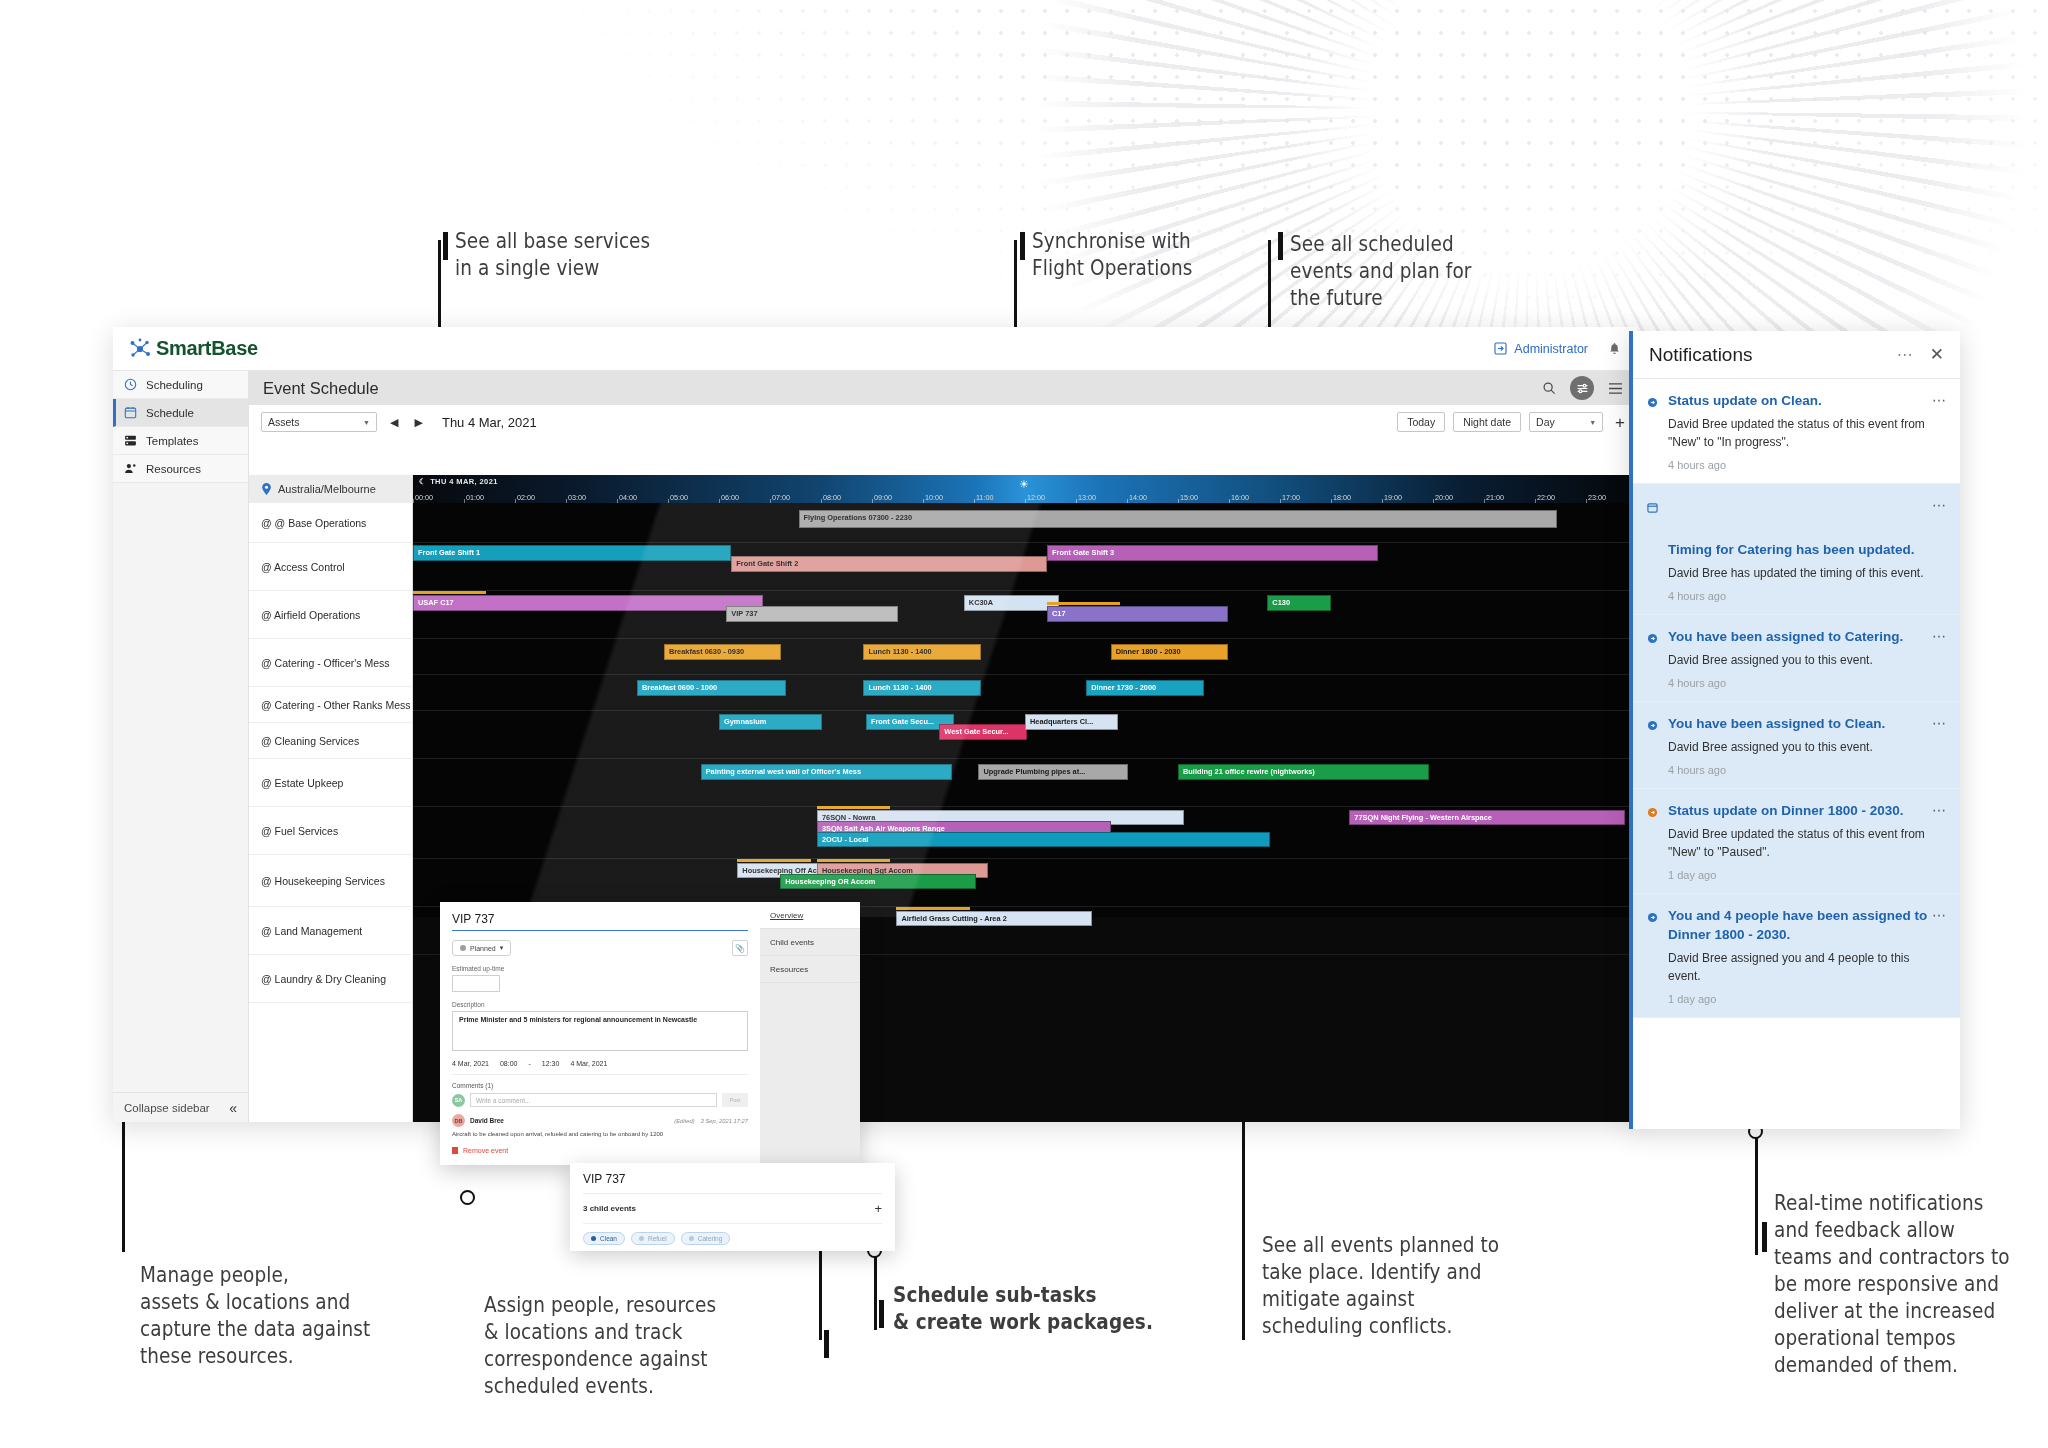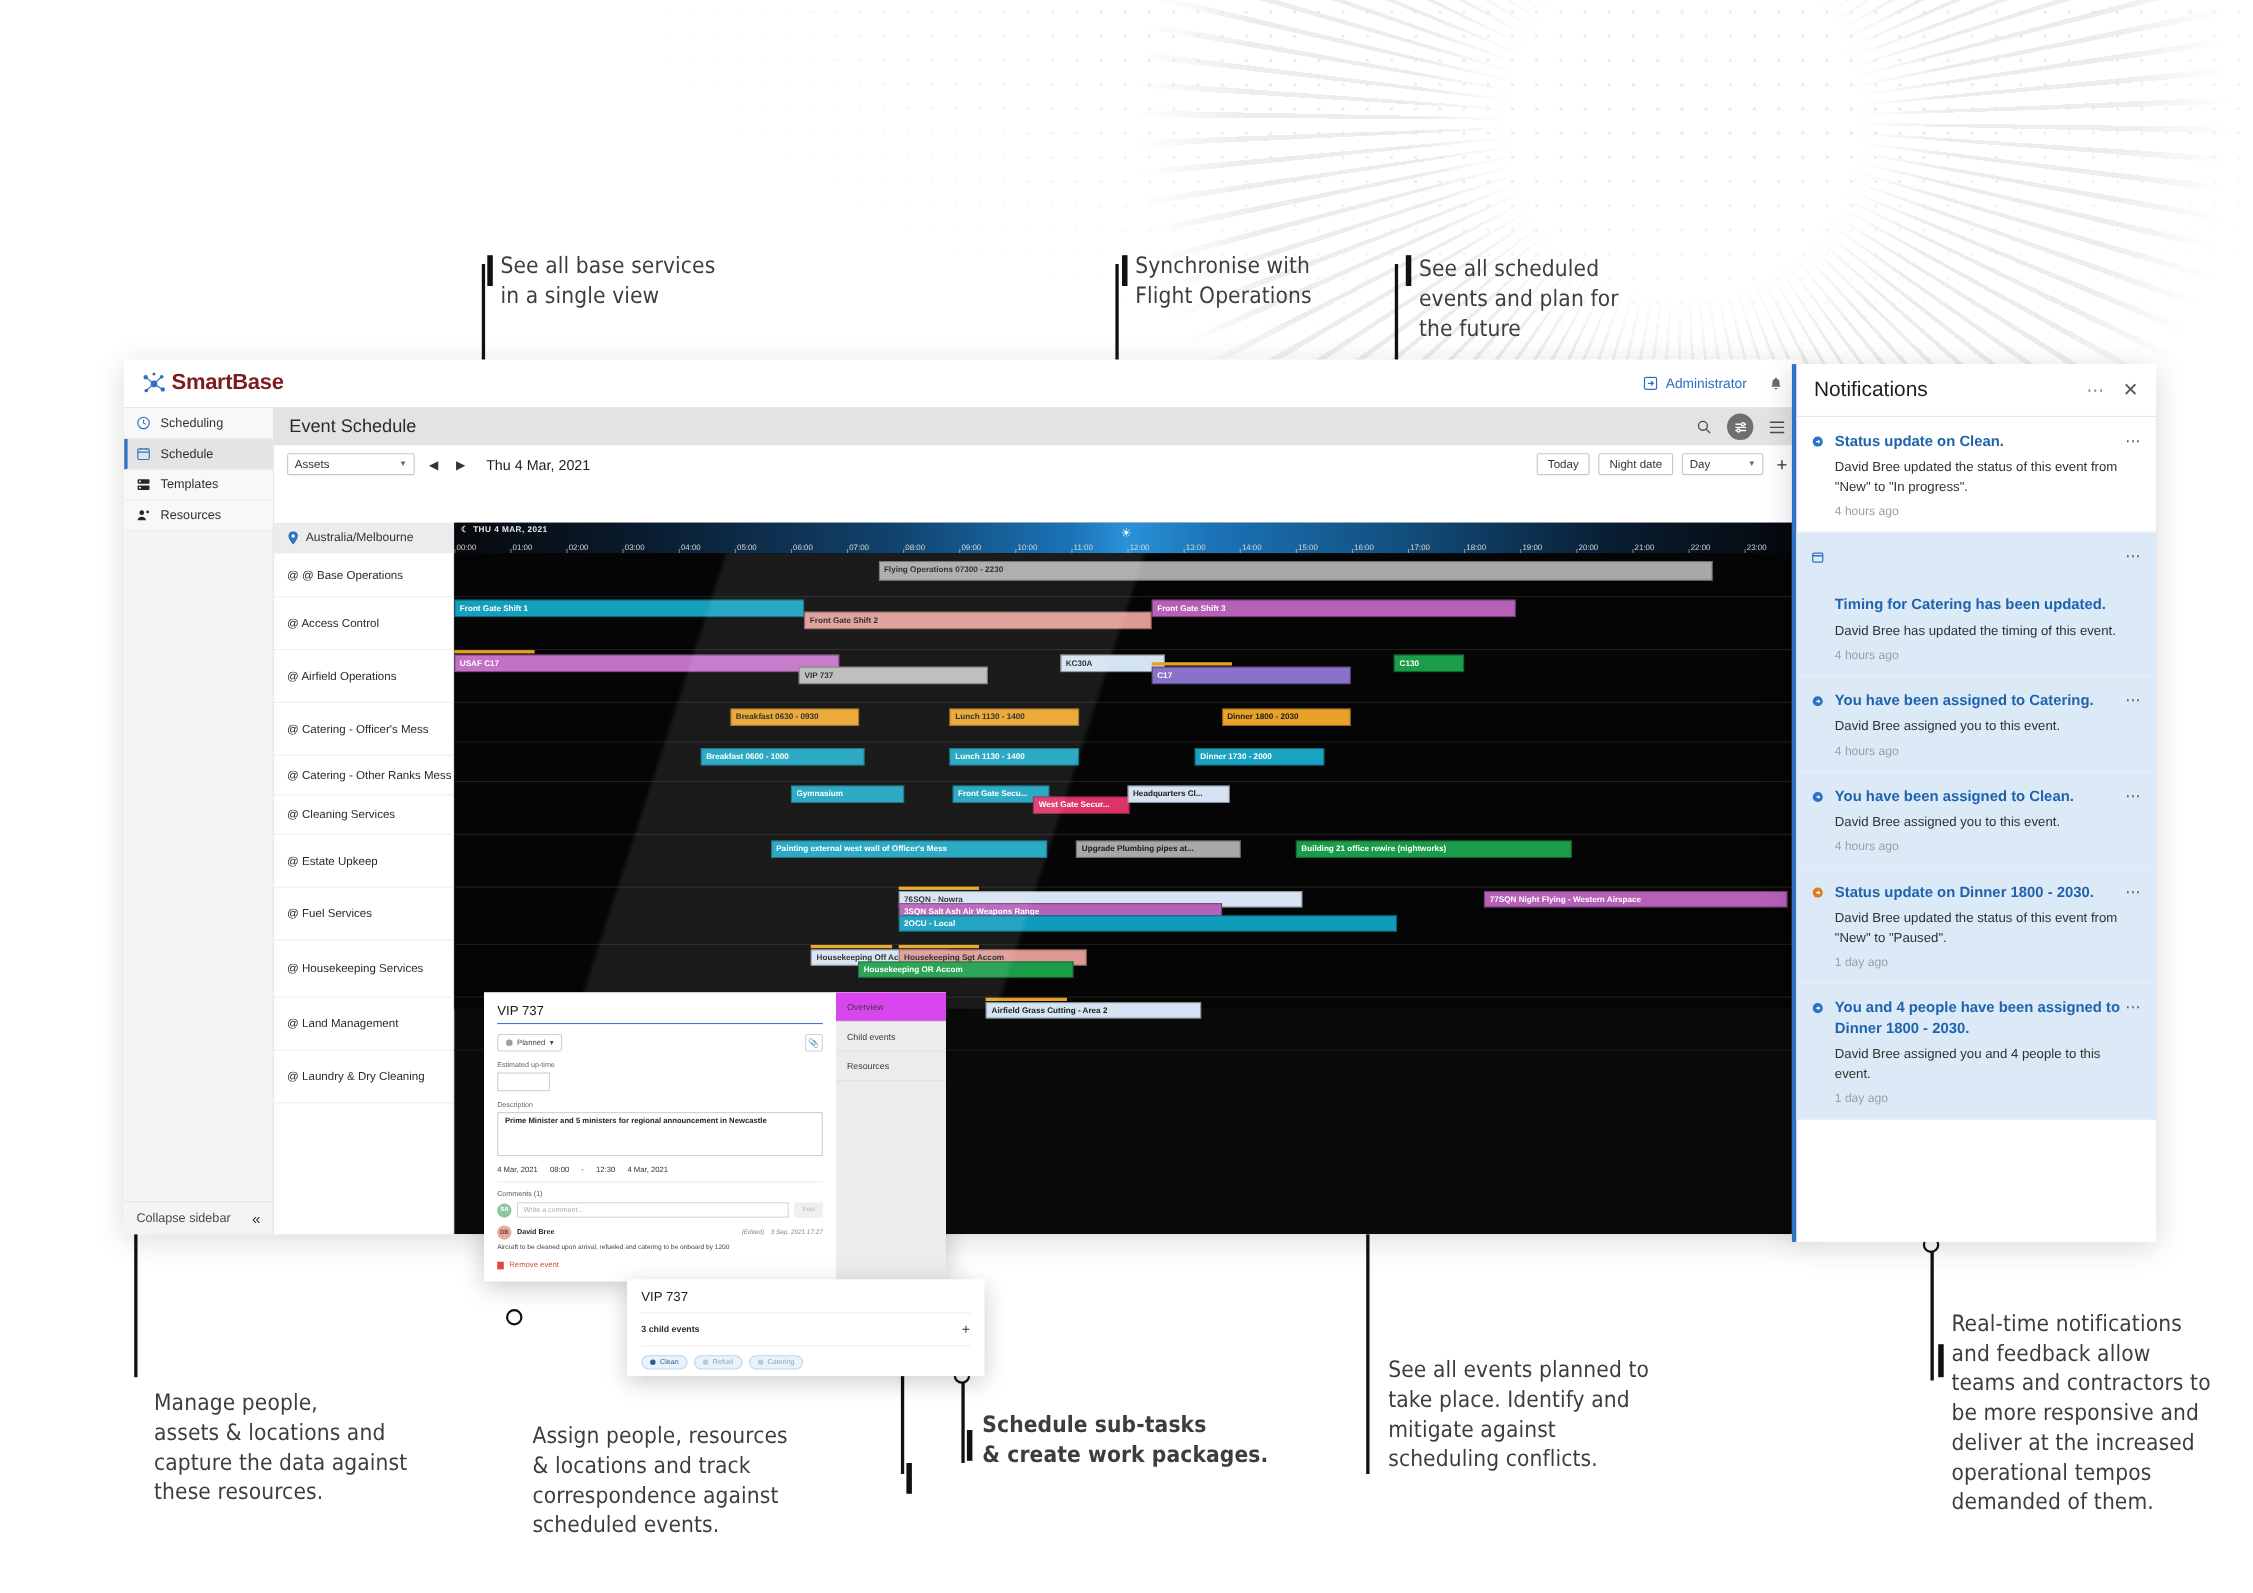--- a/index.html
+++ b/index.html
@@ -58,21 +58,21 @@
   }
   
   #app-topbar {
     height:44px; border-bottom:1px solid #e6e6e6;
     display:flex; align-items:center; padding:0 16px;
     background:#fff;
   }
   #logo { display:flex; align-items:center; gap:5px; }
   #logo-mark { width:22px; height:22px; position:relative; }
   #logo-text {
-    font-size:20px; font-weight:bold; color:#7f1d1d; letter-spacing:-.3px;
+    font-size:20px; font-weight:bold; color:#14532d; letter-spacing:-.3px;
   }
   #topbar-right { margin-left:auto; display:flex; align-items:center; gap:20px; }
   #admin-link {
     display:flex; align-items:center; gap:7px;
     color:#2c6cc4; font-size:12.5px;
   }
   .ico { display:inline-flex; align-items:center; justify-content:center; }
 
   
   #app-body { display:flex; height:751px; }
@@ -258,21 +258,21 @@
              display:flex; align-items:center; justify-content:center; }
   #pp-author-row { display:flex; align-items:center; gap:5px; margin-top:7px; }
   #pp-author { font-size:6.5px; font-weight:bold; color:#1f1f1f; }
   #pp-meta { margin-left:auto; font-size:5.8px; color:#8a8a8a; font-style:italic; display:flex; gap:6px; }
   #pp-comment-body { font-size:6px; color:#444; margin-top:4px; }
   #popup-tabs { width:100px; background:#ececec; }
   .pp-tab {
     height:27px; display:flex; align-items:center; padding-left:10px;
     font-size:8px; color:#3a3a3a; border-bottom:1px solid #e0e0e0;
   }
-  .pp-tab.active { background:#d946ef; }
+  .pp-tab.active { background:#ffffff;text-decoration:underline; }
   #pp-remove {
     position:absolute; left:12px; bottom:11px; display:flex; align-items:center; gap:5px;
     font-size:7px; color:#e0483c;
   }
   #pp-remove .sq { width:6px; height:7px; background:#e0483c; }
 
   
   #child-card {
     position:absolute; left:570px; top:1163px; width:325px; height:88px;
     background:#fff; box-shadow:0 5px 20px rgba(0,0,0,.2); padding:9px 13px;

